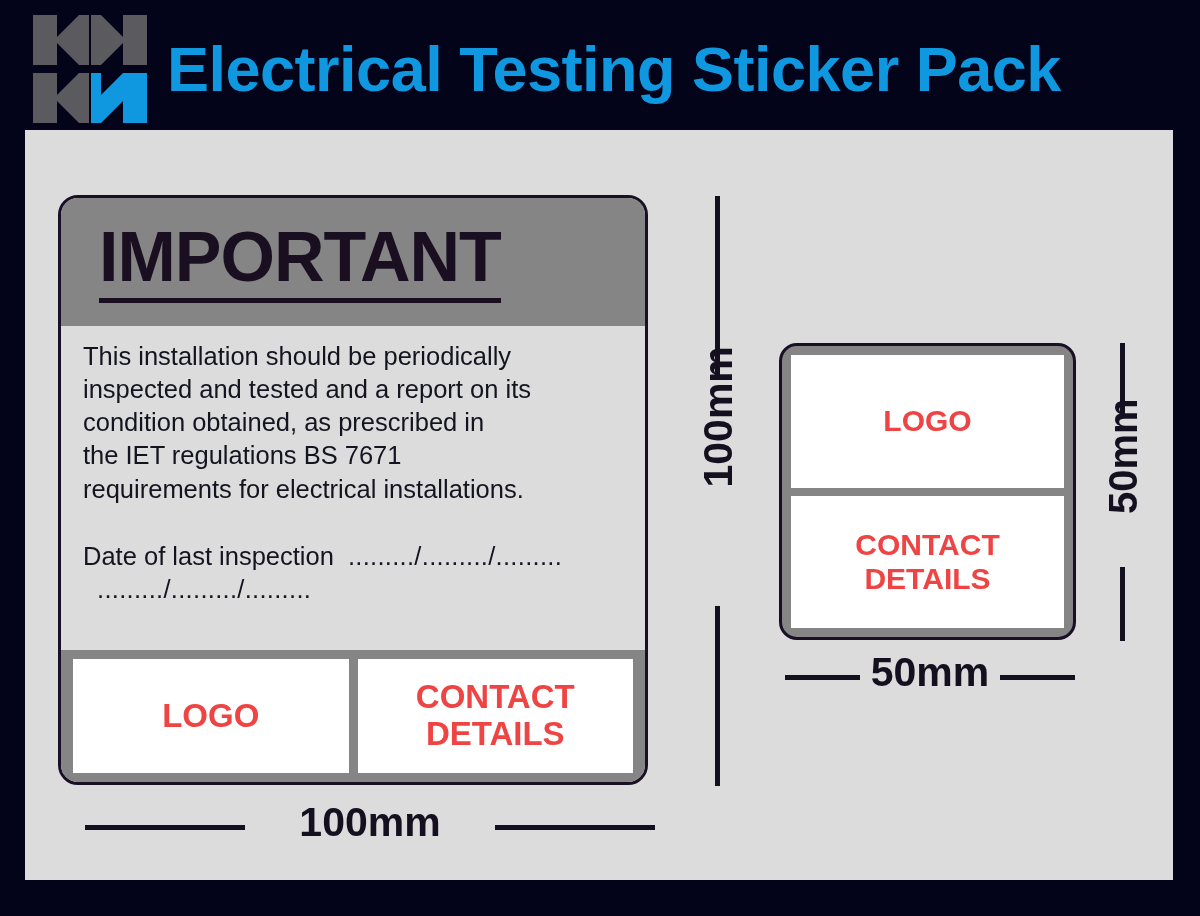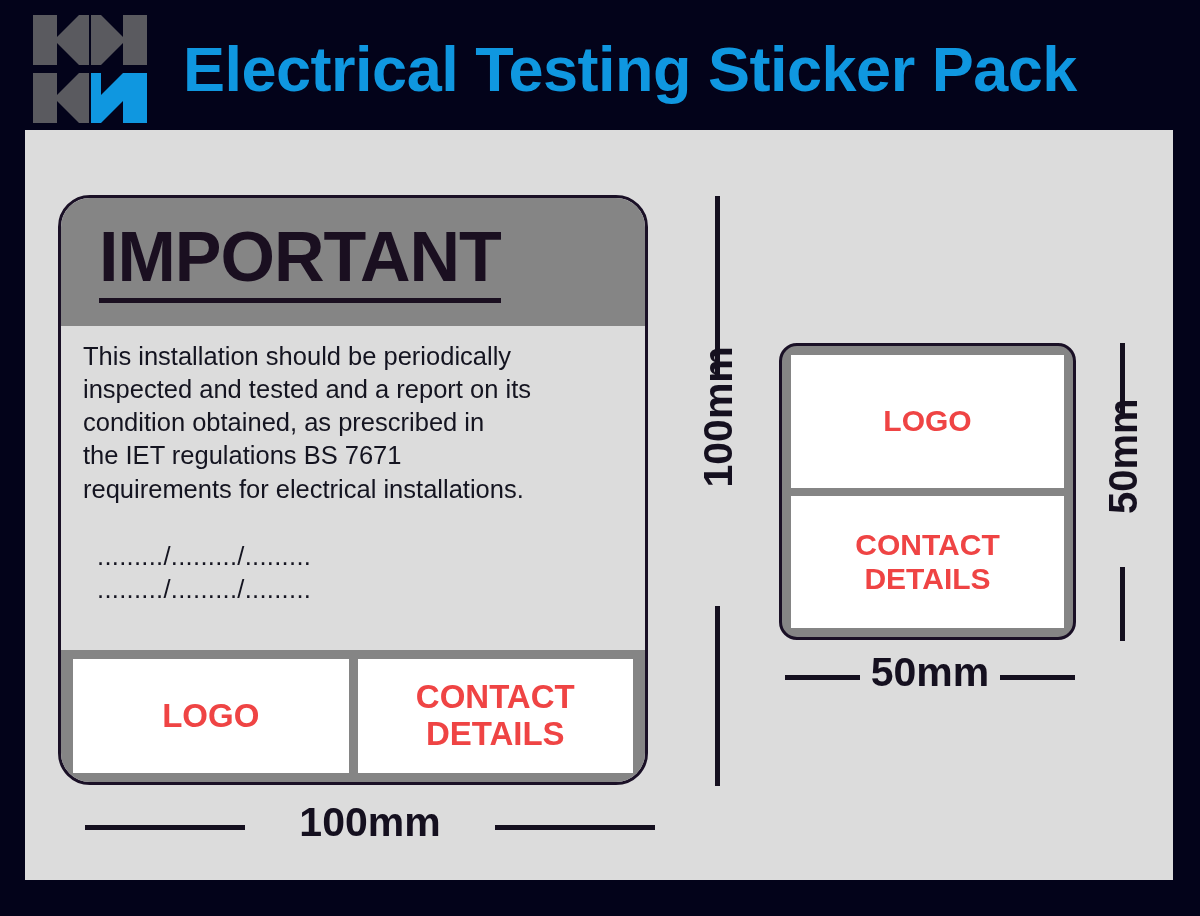--- a/index.html
+++ b/index.html
@@ -44,21 +44,21 @@
   }
   .brand-logo svg { display: block; }
 
   .header-title {
     color: #0f97e0;
     font-family: "Liberation Sans", sans-serif;
     font-weight: bold;
     font-size: 63px;
     letter-spacing: -0.5px;
     line-height: 1;
-    margin-left: 28px;
+    margin-left: 12px;
     white-space: nowrap;
   }
 
   
   .panel {
     position: absolute;
     left: 25px;
     top: 130px;
     width: 1148px;
     height: 750px;
@@ -67,21 +67,21 @@
 
   
   .sticker-large {
     position: absolute;
     left: 33px;
     top: 65px;
     width: 590px;
     height: 590px;
     background: #dcdcdc;
     border: 3px solid #1a1026;
-    border-radius: 32px;
+    border-radius: 20px;
     box-sizing: border-box;
     overflow: hidden;
     display: flex;
     flex-direction: column;
   }
 
   .sticker-large-header {
     height: 128px;
     flex: 0 0 auto;
     background: #858585;
@@ -270,20 +270,21 @@
 
       <div class="sticker-large-body">
         <p class="body-copy">This installation should be periodically
 inspected and tested and a report on its
 condition obtained, as prescribed in
 the IET regulations BS 7671
 requirements for electrical installations.</p>
 
         <div class="date-block">
           <div class="date-row">
+            <span class="lbl">Date of last inspection</span>
             <span class="dots">........./........./.........</span>
           </div>
           <div class="date-row">
             <span class="dots">........./........./.........</span>
           </div>
         </div>
       </div>
 
       <div class="sticker-large-footer">
         <div class="footer-cell logo">

